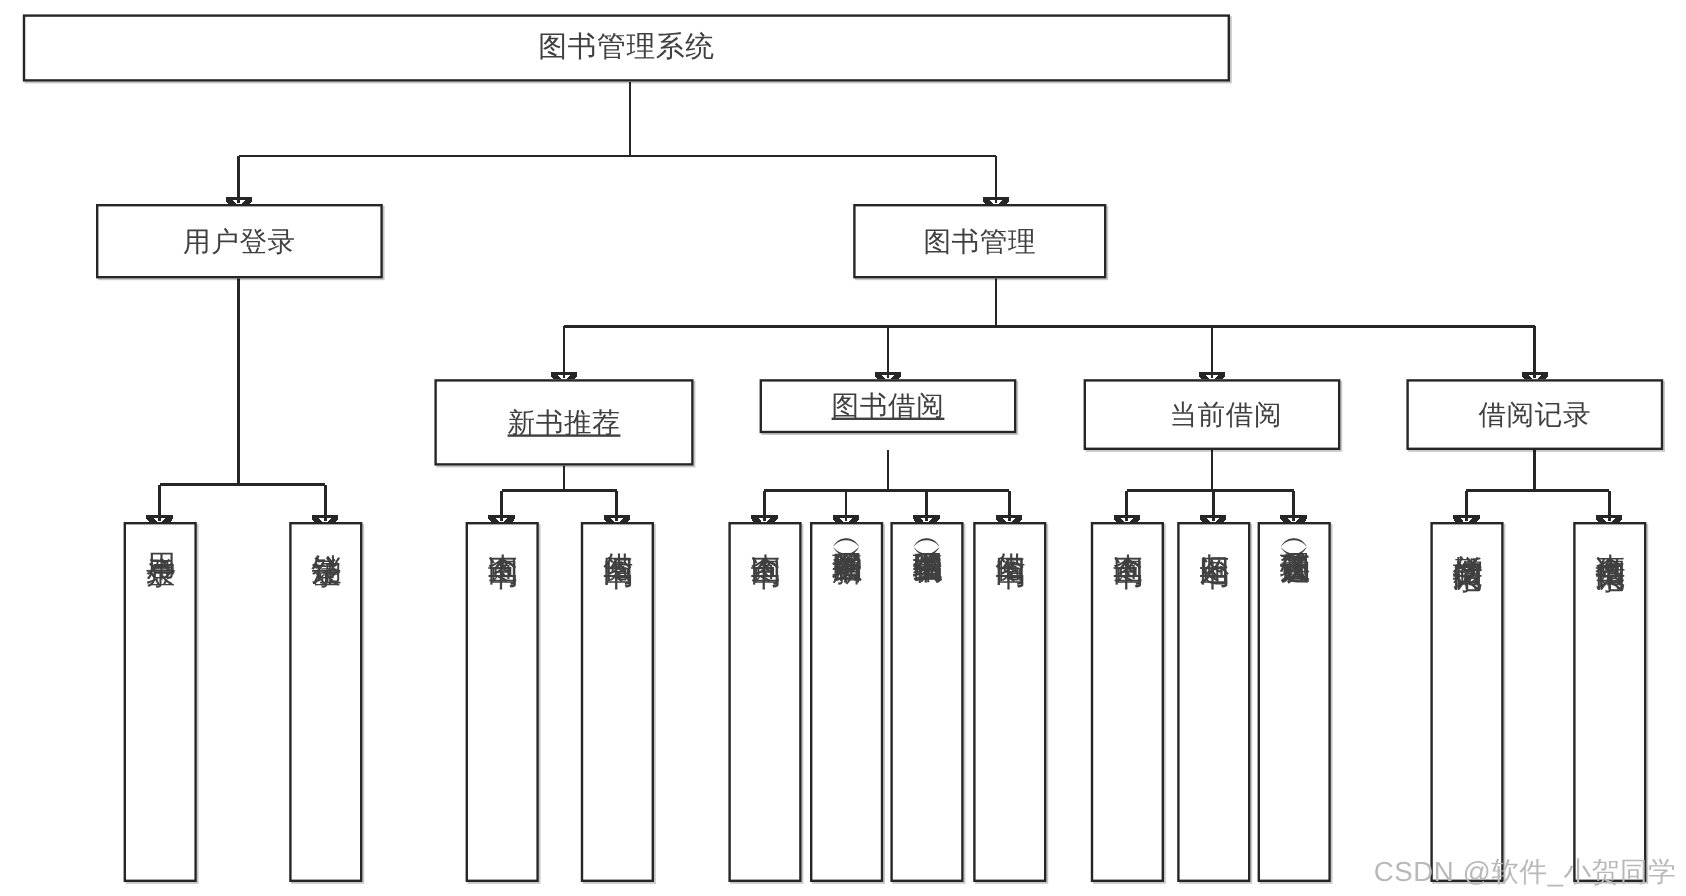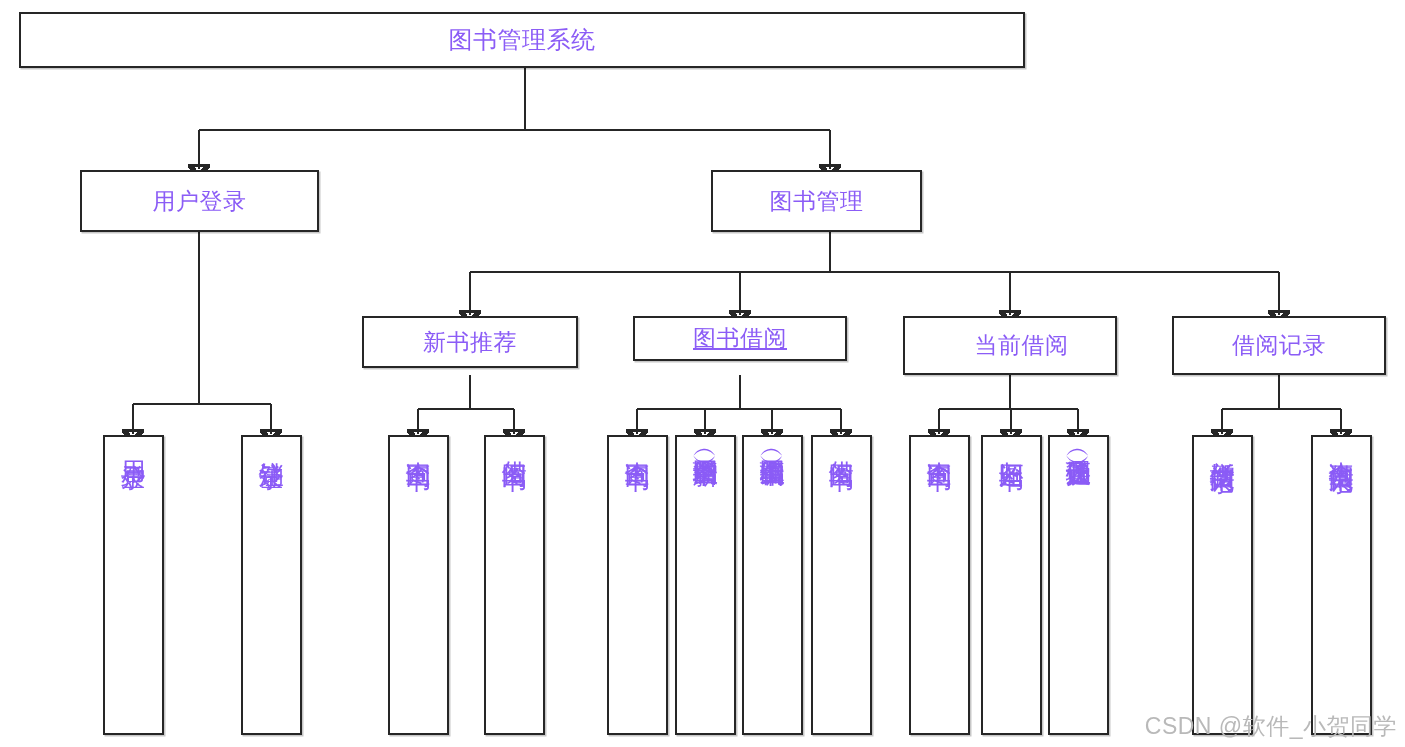--- a/index.html
+++ b/index.html
@@ -40,21 +40,21 @@
   
   .node {
     position: absolute;
     box-sizing: border-box;
     background: #ffffff;
     border: 2.2px solid #262626;
     box-shadow: 1.5px 1.5px 0 rgba(0,0,0,0.22);
     display: flex;
     align-items: center;
     justify-content: center;
-    color: #8b5cf6;
+    color: #404040;
     overflow: hidden;
   }
   .node .label {
     display: block;
     text-align: center;
     line-height: 1.15;
     white-space: nowrap;
   }
   
   .node.horiz .label {
@@ -146,21 +146,21 @@
     <span class="label">图书管理系统</span>
   </div>
 
   <div class="node horiz" style="left: 80px; top: 170px; width: 239px; height: 62px;">
     <span class="label">用户登录</span>
   </div>
   <div class="node horiz" style="left: 711px; top: 170px; width: 211px; height: 62px;">
     <span class="label">图书管理</span>
   </div>
 
-  <div class="node horiz" style="left: 362px; top: 316px; width: 216px; height: 52px;">
+  <div class="node horiz" style="left: 362px; top: 316px; width: 216px; height: 72px; text-decoration: underline;">
     <span class="label">新书推荐</span>
   </div>
   <div class="node horiz" style="left: 633px; top: 316px; width: 214px; height: 45px; text-decoration: underline;">
     <span class="label">图书借阅</span>
   </div>
   <div class="node horiz" style="left: 903px; top: 316px; width: 214px; height: 59px; padding-left: 23px;">
     <span class="label">当前借阅</span>
   </div>
   <div class="node horiz" style="left: 1172px; top: 316px; width: 214px; height: 59px; justify-content: center;">
     <span class="label">借阅记录</span>

